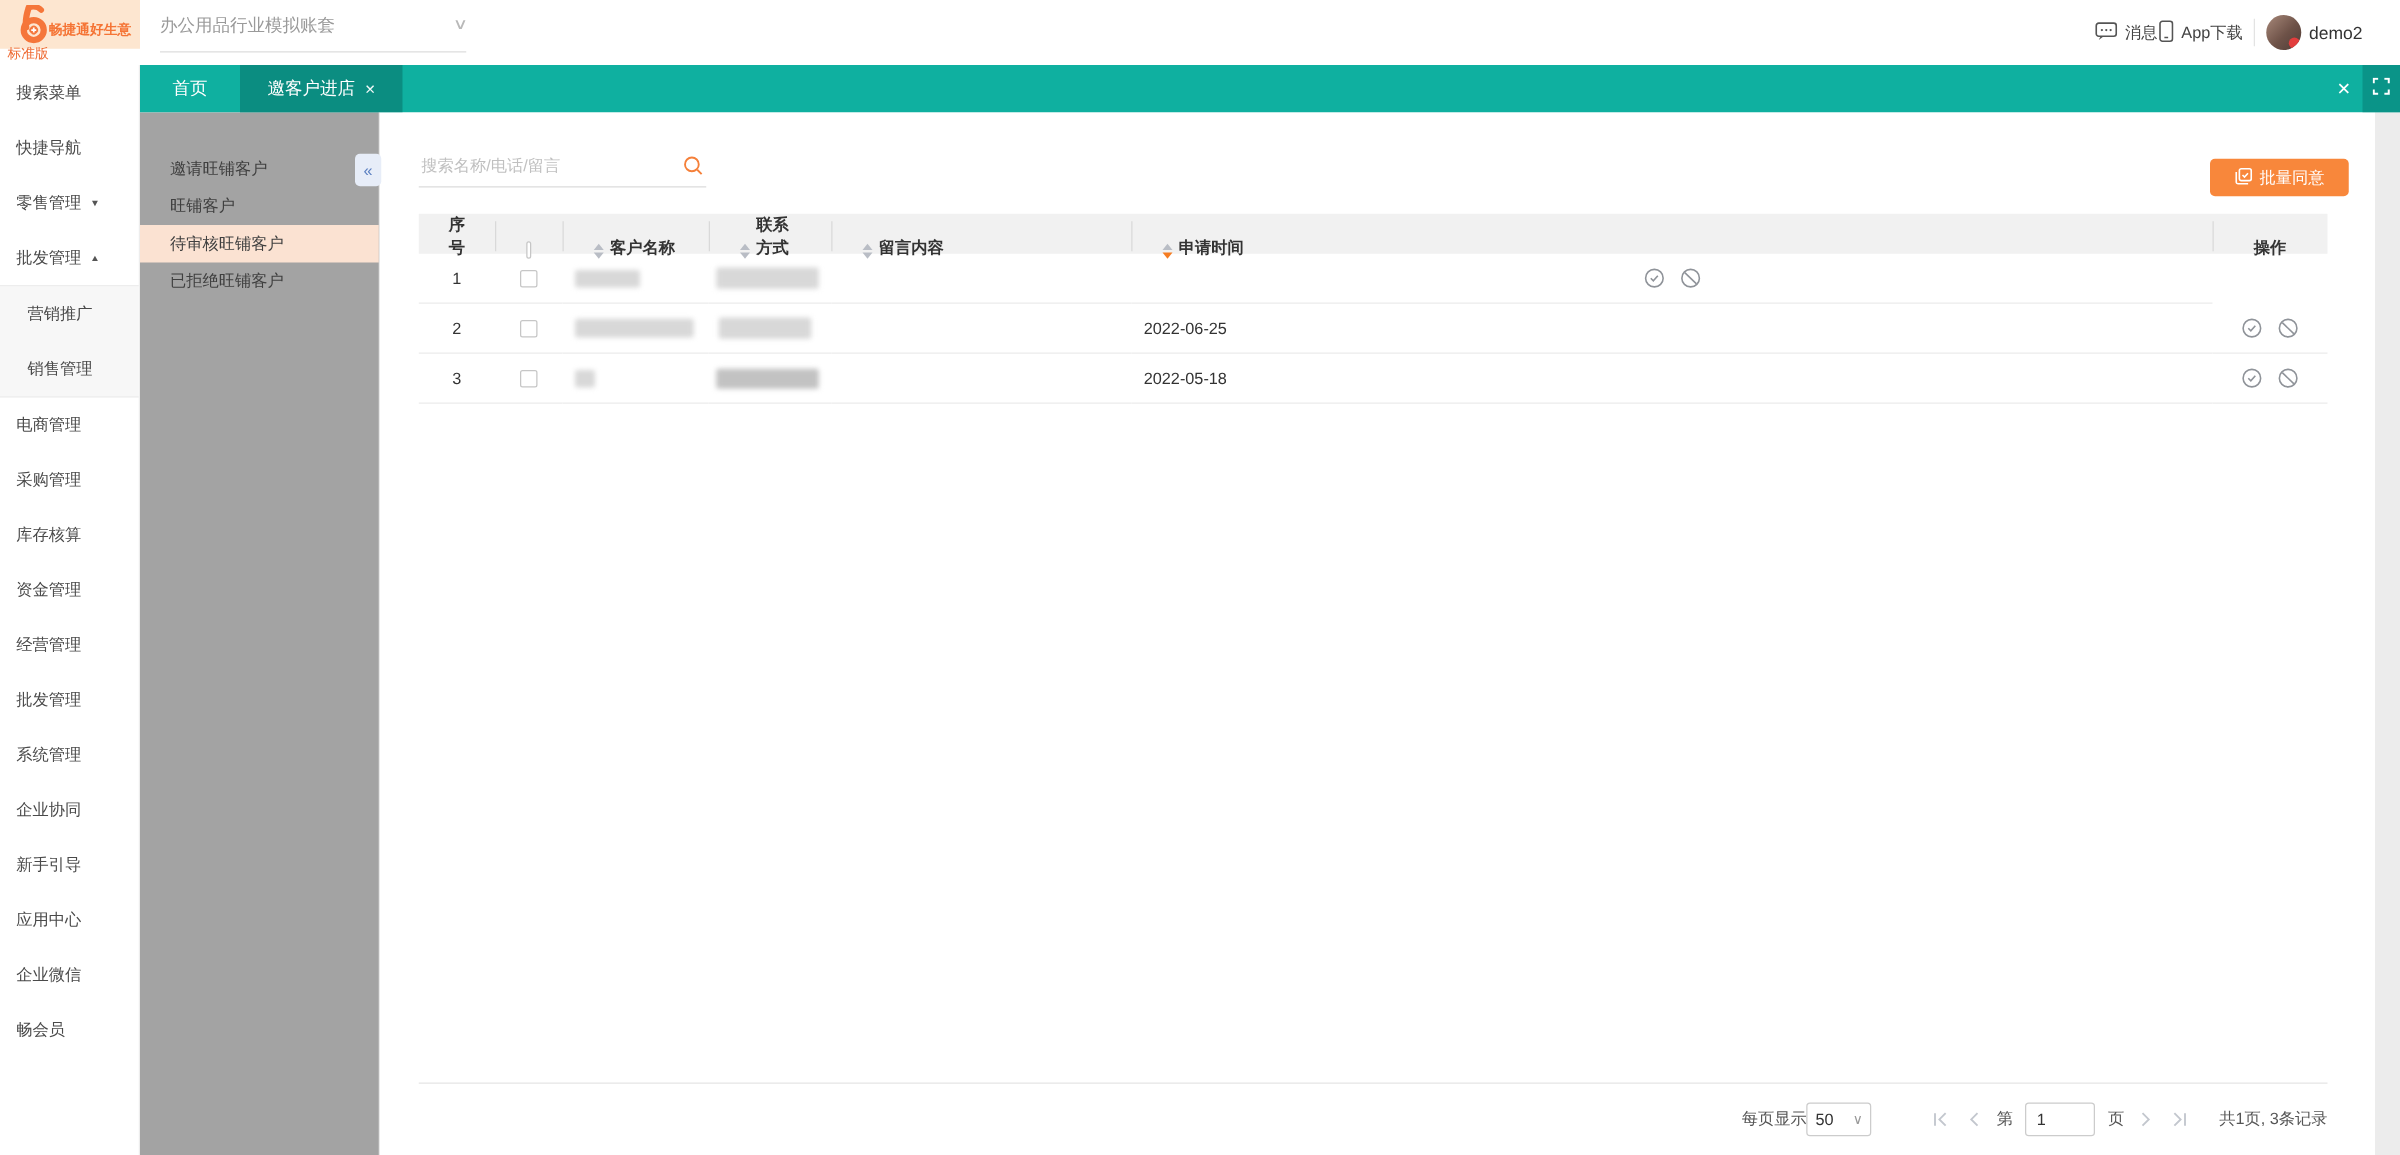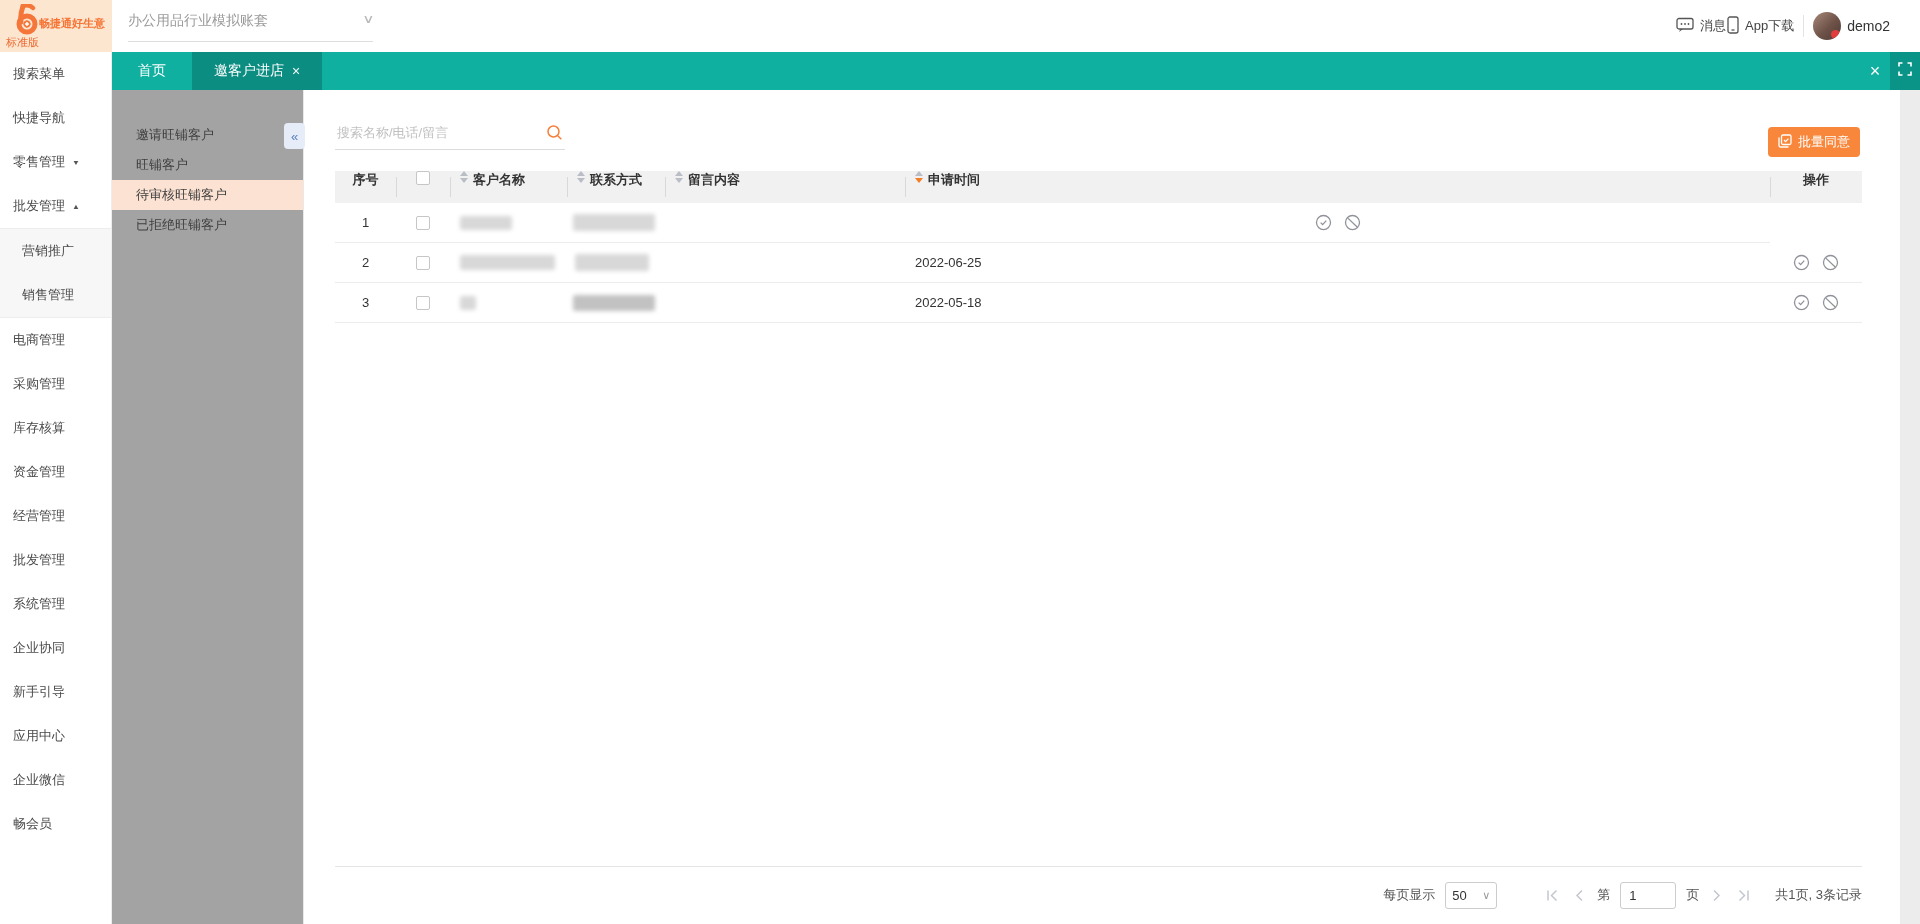--- a/index.html
+++ b/index.html
@@ -1,21 +1,21 @@
 <!DOCTYPE html>
 <html><head>
 <meta charset="utf-8">
 <style>
   *{margin:0;padding:0;box-sizing:border-box;font-family:"Liberation Sans","DejaVu Sans",sans-serif}
   html,body{width:1920px;height:924px;overflow:hidden;background:#fff}
   .app{position:absolute;inset:0;width:1920px;height:924px}
 
   
   .topbar{position:absolute;left:0;top:0;width:1920px;height:52px;background:#fff;z-index:5}
-  .logo-block{position:absolute;left:0;top:0;width:112px;height:52px;background:#fde6d0}
+  .logo-block{position:absolute;left:0;top:0;width:112px;height:39px;background:#fde6d0}
   .logo-glyph{position:absolute;left:14px;top:4px}
   .brand-text{position:absolute;left:39px;top:16px;font-size:11px;color:#f57435;font-weight:bold;letter-spacing:0px;white-space:nowrap}
   .edition-text{position:absolute;left:6px;top:35px;font-size:11px;color:#ee6a33}
   .account-select{position:absolute;left:128px;top:12px;width:245px;height:30px;border-bottom:1px solid #ddd;color:#9a9a9a;font-size:14px;display:flex;align-items:flex-start;cursor:pointer}
   .account-select .chev{margin-left:auto;color:#b9b9b9;font-size:12px;transform:scaleX(1.4)}
   .topbar-right{position:absolute;right:30px;top:0;height:52px;display:flex;align-items:center;gap:1px}
   .tb-item{display:flex;align-items:center;gap:6px;color:#444;font-size:13px;cursor:pointer}
   .tb-divider{width:1px;height:22px;background:#e3e3e3;margin:0 8px}
   .avatar{width:28px;height:28px;border-radius:50%;background:linear-gradient(135deg,#a8897a 0%,#6e5248 55%,#4e3c36 100%);position:relative;overflow:hidden}
   .avatar::after{content:"";position:absolute;right:1px;bottom:1px;width:9px;height:9px;border-radius:50%;background:#e23d3d}
@@ -45,26 +45,26 @@
 
   
   .main{position:absolute;left:304px;top:90px;width:1596px;height:834px;background:#fff}
   .scroll-strip{position:absolute;right:0;top:90px;width:20px;bottom:0;background:#ececec}
 
   .search-wrap{position:absolute;left:31px;top:26px;width:230px;height:34px;border-bottom:1px solid #dcdcdc}
   .search-input{width:100%;height:100%;border:none;outline:none;font-size:13px;color:#333;padding:0 30px 0 2px;background:transparent}
   .search-input::placeholder{color:#c0c0c0}
   .search-icon{position:absolute;right:2px;top:8px;cursor:pointer}
 
-  .batch-btn{position:absolute;left:1464px;top:37px;width:92px;height:30px;background:#f8873b;border:none;border-radius:4px;color:#fff;font-size:13px;display:flex;align-items:center;justify-content:center;gap:6px;cursor:pointer}
+  .batch-btn{position:absolute;left:1464px;top:37px;width:111px;height:30px;background:#f8873b;border:none;border-radius:4px;color:#fff;font-size:13px;display:flex;align-items:center;justify-content:center;gap:6px;cursor:pointer}
 
   .table{position:absolute;left:31px;top:81px;width:1527px}
   .tr{display:grid;grid-template-columns:61px 54px 117px 98px 240px 1fr 92px}
   .thead{background:#f1f1f1;height:32px}
-  .th{display:flex;align-items:flex-start;font-size:13px;color:#333;font-weight:bold;padding:0 10px;position:relative}
+  .th{display:flex;align-items:flex-end;font-size:13px;color:#333;font-weight:bold;padding:0 25px;position:relative}
   .th + .th::before{content:"";position:absolute;left:0;top:6px;bottom:6px;width:1px;background:#d9d9d9}
   .th.center{justify-content:center}
   .row{height:40px}
   .td{display:flex;align-items:center;font-size:13px;color:#333;padding:0 10px;border-bottom:1px solid #ececec}
   .td.center{justify-content:center}
 
   .sort{display:inline-flex;flex-direction:column;gap:2px;margin-right:5px}
   .sort i{display:block;width:0;height:0;border-left:4px solid transparent;border-right:4px solid transparent}
   .sort .up{border-bottom:5px solid #b9bdc5}
   .sort .down{border-top:5px solid #b9bdc5}
@@ -77,21 +77,21 @@
   .b-name-2{width:95px;height:15px}
   .b-name-3{width:16px;height:14px}
   .b-contact-1{width:86px;height:17px;margin-left:-4px}
   .b-contact-2{width:74px;height:17px;margin-left:-2px}
   .b-contact-3{width:82px;height:16px;margin-left:-4px;background:#c2c2c2}
 
   .action-btn{background:none;border:none;cursor:pointer;padding:0 6px;display:flex;align-items:center}
 
   .table-footer-line{position:absolute;left:31px;top:776px;width:1527px;border-top:1px solid #e5e5e5}
   .pagination{position:absolute;left:31px;top:790px;width:1527px;height:30px;display:flex;align-items:center;justify-content:flex-end;color:#555;font-size:13px}
-  .per-page-select{width:52px;height:27px;border:1px solid #ccc;border-radius:3px;margin-left:10px;display:flex;align-items:center;padding:0 6px;cursor:pointer;color:#333}
+  .per-page-select{width:52px;height:27px;border:1px solid #ccc;border-radius:3px;display:flex;align-items:center;padding:0 6px;cursor:pointer;color:#333}
   .per-page-select .chev{margin-left:auto;color:#999;font-size:11px}
   .pg-btn{background:none;border:none;display:flex;align-items:center;padding:0 7px;cursor:pointer}
   .pg-first{margin-left:42px}
   .pg-label{margin:0 4px;color:#555}
   .page-input{width:56px;height:27px;border:1px solid #ccc;border-radius:3px;font-size:13px;color:#333;padding:0 8px;outline:none;margin:0 6px}
   .pg-summary{margin-left:18px;color:#555}
 </style>
 </head>
 <body>
 

